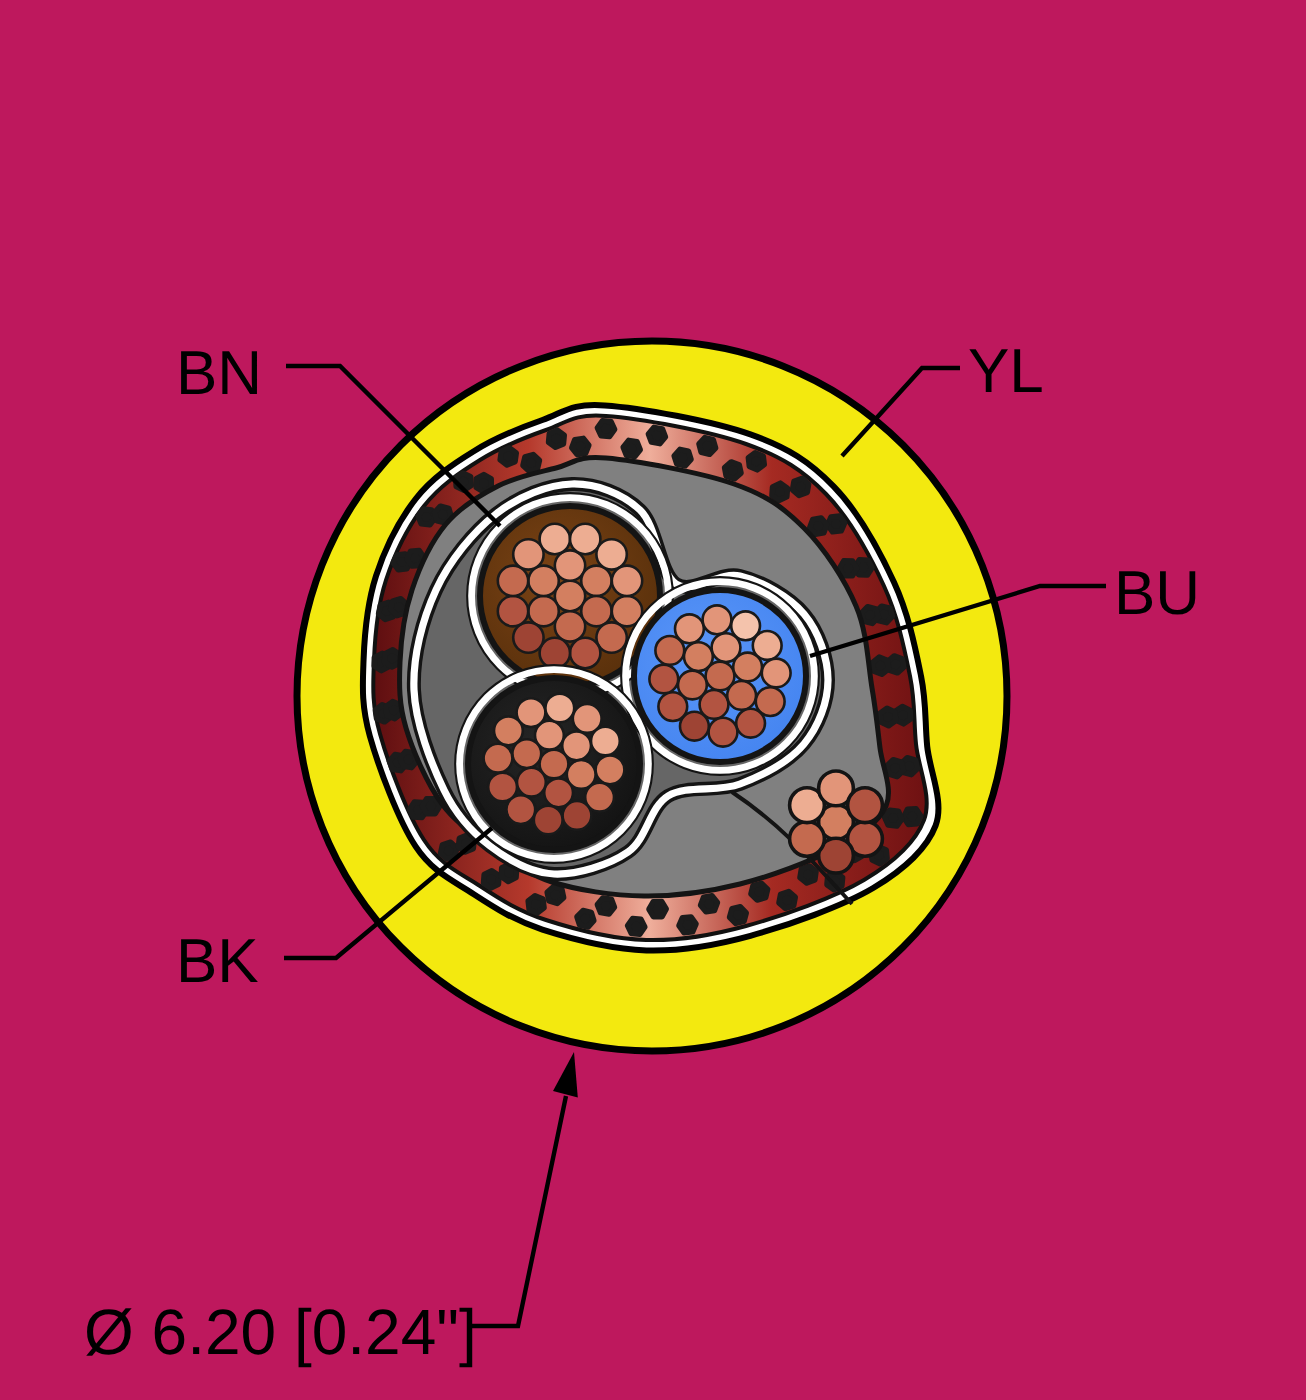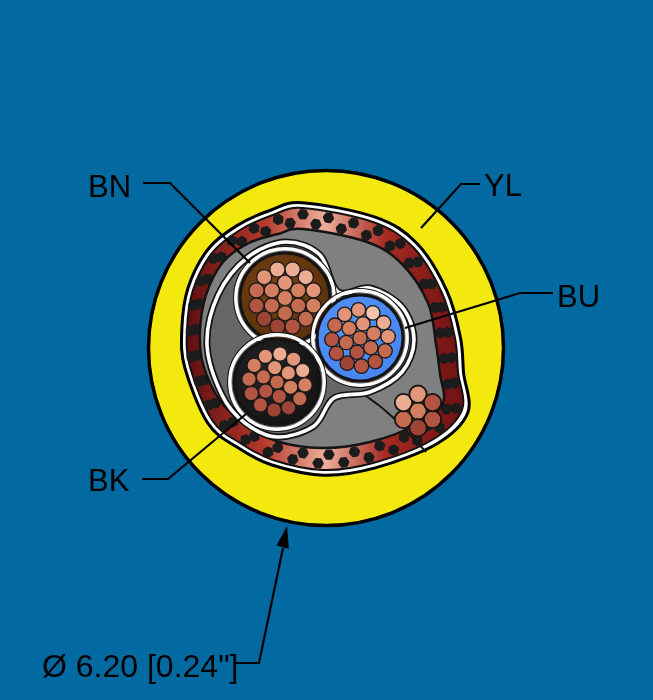--- a/index.html
+++ b/index.html
@@ -1,17 +1,17 @@
 <!DOCTYPE html>
 <html><head>
 <meta charset="utf-8">
 <style>
   html,body{margin:0;padding:0;background:#fff;}
   body{width:653px;height:700px;overflow:hidden;font-family:"Liberation Sans",sans-serif;}
-  #stage{position:relative;width:653px;height:700px;background:#0369a1;}
+  #stage{position:relative;width:653px;height:700px;background:#be185d;}
   svg text{font-family:"Liberation Sans",sans-serif;}
 </style>
 </head>
 <body>
 
 <div id="stage">
 <svg id="cs" width="653" height="700" viewBox="0 0 653 700">
   <defs id="defs">
         <linearGradient id="shield-grad" x1="0" y1="0" x2="1" y2="0">
           <stop offset="0" stop-color="#5E0E10"></stop>

